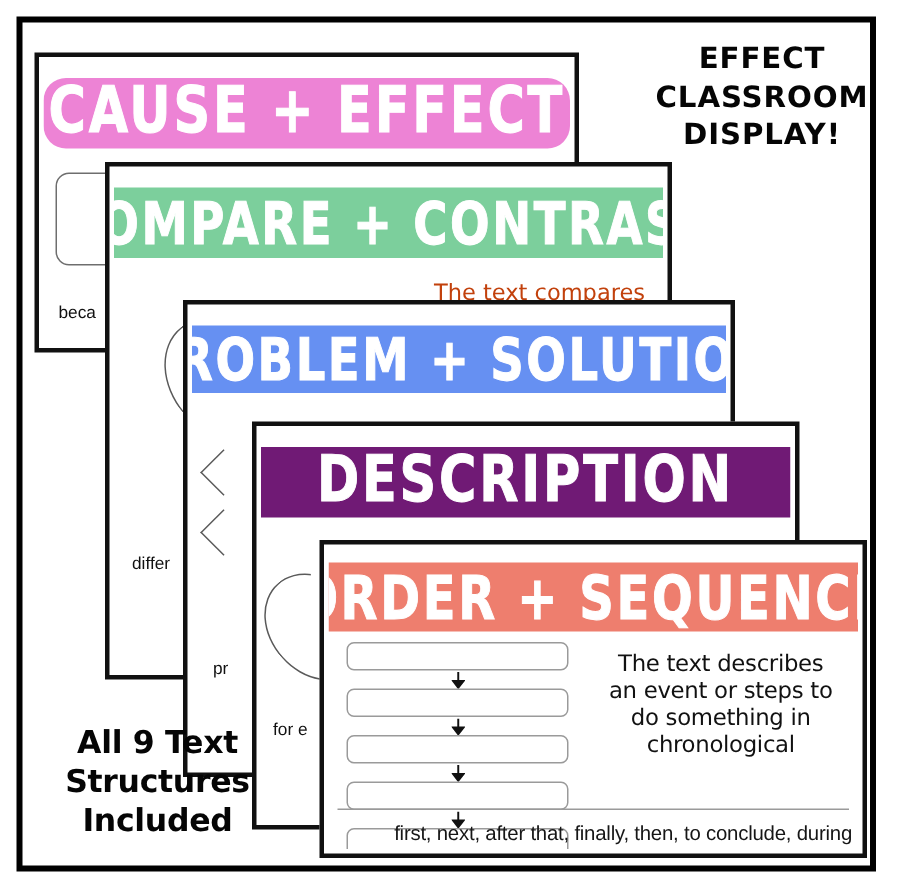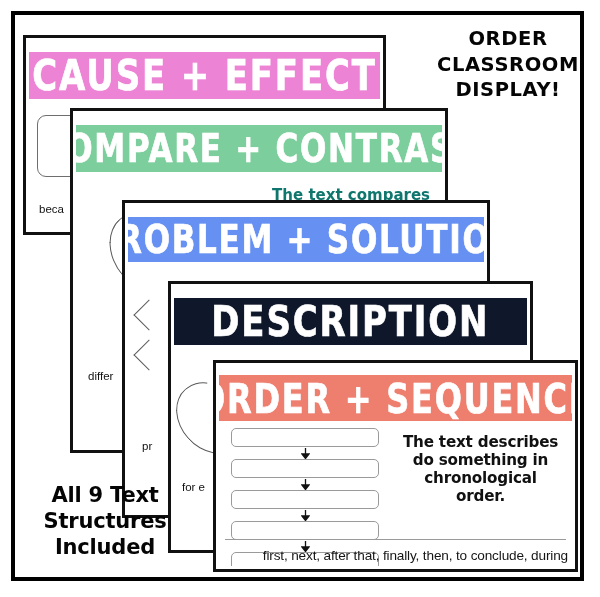--- a/index.html
+++ b/index.html
@@ -133,21 +133,21 @@
     justify-content: center;
   }
   .seq-arrow svg { display: block; }
 
   #c5-desc {
     position: absolute;
     left: 176px;
     right: 6px;
     top: 14px;
     font-family: "DejaVu Sans", sans-serif;
-    font-weight: bold;
+    font-weight: normal;
     font-size: 15.2px;
     line-height: 1.18;
     color: #111111;
     text-align: center;
     letter-spacing: -0.2px;
   }
   #c5-footer-rule {
     position: absolute;
     left: 6px;
     right: 6px;
@@ -199,39 +199,39 @@
 </style>
 </head>
 <body>
 
 <div id="poster">
 
   <div id="outer-frame"></div>
 
   <div class="card" id="card-1" style="left:23px; top:35px; width:363px; height:200px;">
     <div class="card-inner">
-      <div class="banner" id="c1-banner" style="top:11px; height:47px; background:#ED83D5;">
+      <div class="banner" id="c1-banner" style="top:11px; height:47px; background:#ED83D5;border-radius:15px;">
         <span class="banner-text" style="font-size:35px;">CAUSE + EFFECT</span>
       </div>
       <div class="body-area" style="top:58px; bottom:0;">
         <div class="rrect" style="left:8px; top:16px; width:88px; height:62px;"></div>
         <span class="cue-word" style="left:10px; top:104px;">beca</span>
       </div>
     </div>
   </div>
 
   <div class="card" id="card-2" style="left:70px; top:108px; width:378px; height:345px;">
     <div class="card-inner">
       <div class="banner" id="c2-banner" style="top:11px; height:47px; background:#7CCF9C;">
         <span class="banner-text" style="font-size:32px;">COMPARE + CONTRAST</span>
       </div>
       <div class="body-area" style="top:58px; bottom:0;">
         <div style="position:absolute; right:12px; top:14px;
-                    font-family:'DejaVu Sans',sans-serif; font-weight:bold;
-                    font-size:15px; color:#0f766e; white-space:nowrap;">The text compares</div>
+                    font-family:'DejaVu Sans',sans-serif; font-weight:normal;
+                    font-size:15px; color:#c2410c; white-space:nowrap;">The text compares</div>
         <div class="arc" style="left:38px; top:36px; width:70px; height:90px;
                     border-color:#5a5a5a transparent transparent #5a5a5a;
                     transform:rotate(-40deg);"></div>
         <span class="cue-word" style="left:12px; top:172px;margin-top:26px;">differ</span>
       </div>
     </div>
   </div>
 
   <div class="card" id="card-3" style="left:122px; top:200px; width:368px; height:318px;">
     <div class="card-inner">
@@ -241,21 +241,21 @@
       <div class="body-area" style="top:56px; bottom:0;">
         <div class="chev up" style="left:10px; top:42px;"></div>
         <div class="chev dn" style="left:10px; top:82px;"></div>
         <span class="cue-word" style="left:14px; top:178px;">pr</span>
       </div>
     </div>
   </div>
 
   <div class="card" id="card-4" style="left:168px; top:281px; width:365px; height:272px;">
     <div class="card-inner">
-      <div class="banner" id="c4-banner" style="top:11px; height:47px; background:#0f172a;">
+      <div class="banner" id="c4-banner" style="top:11px; height:47px; background:#701a75;">
         <span class="banner-text" style="font-size:35px;">DESCRIPTION</span>
       </div>
       <div class="body-area" style="top:58px; bottom:0;">
         <div class="arc" style="left:6px; top:34px; width:62px; height:78px;
                     border-color:#5a5a5a transparent transparent #5a5a5a;
                     transform:rotate(-42deg);"></div>
         <span class="cue-word" style="left:8px; top:136px;text-align:center;">for e</span>
       </div>
     </div>
   </div>
@@ -292,33 +292,33 @@
           <div class="seq-arrow">
             <svg width="9" height="11" viewBox="0 0 9 11" aria-hidden="true">
               <path d="M4.5 0 L4.5 6 M1 6 L4.5 10.5 L8 6 Z" stroke="#111" stroke-width="1.3" fill="#111"></path>
             </svg>
           </div>
           <div class="seq-box"></div>
         </div>
 
         <div id="c5-desc">
           <span class="cl-line">The text describes</span>
+          <span class="cl-line">an event or steps to</span>
           <span class="cl-line">do something in</span>
           <span class="cl-line">chronological</span>
-          <span class="cl-line">order.</span>
         </div>
 
         <div id="c5-footer-rule"></div>
         <div id="c5-footer">first, next, after that, finally, then, to conclude, during</div>
       </div>
     </div>
   </div>
 
   <div id="great-display">
-    <span class="cl-line">ORDER</span>
+    <span class="cl-line">EFFECT</span>
     <span class="cl-line">CLASSROOM</span>
     <span class="cl-line">DISPLAY!</span>
   </div>
 
   <div id="all-five">
     <span class="cl-line">All 9 Text</span>
     <span class="cl-line">Structures</span>
     <span class="cl-line">Included</span>
   </div>
 

